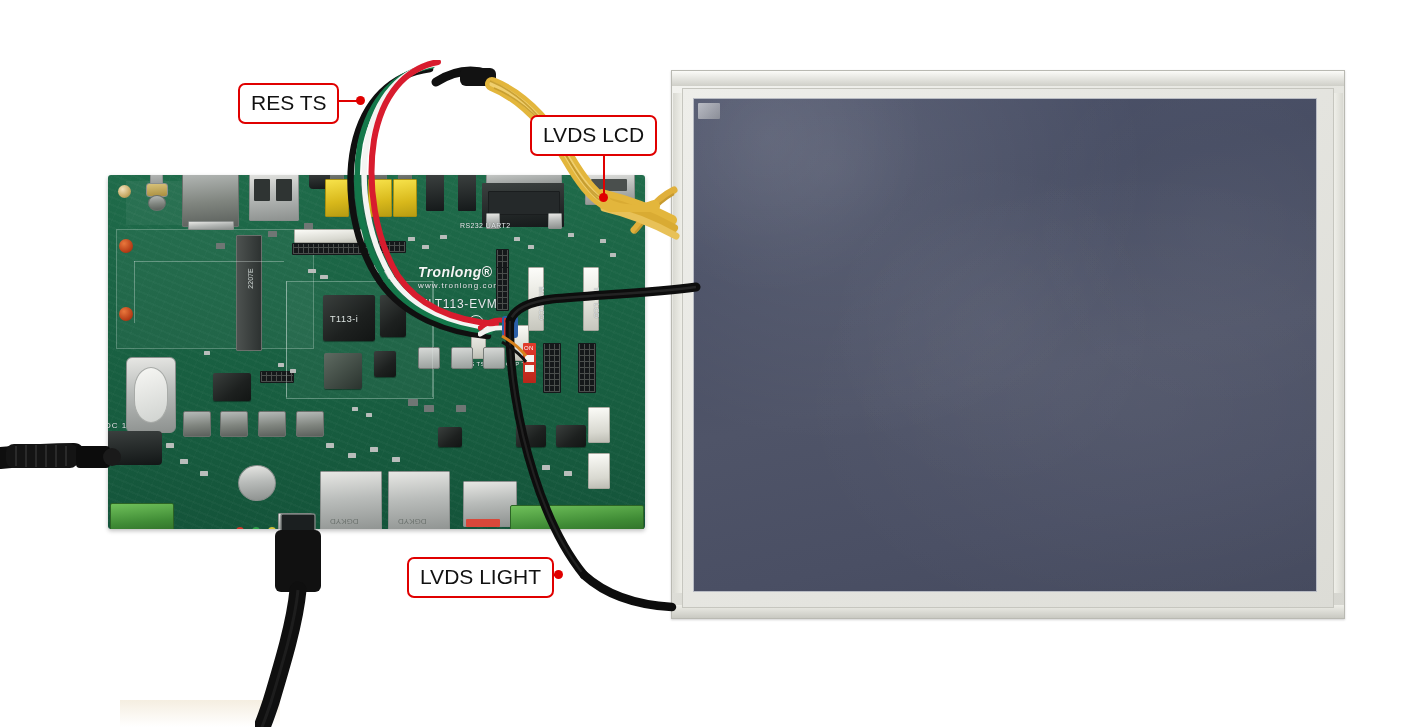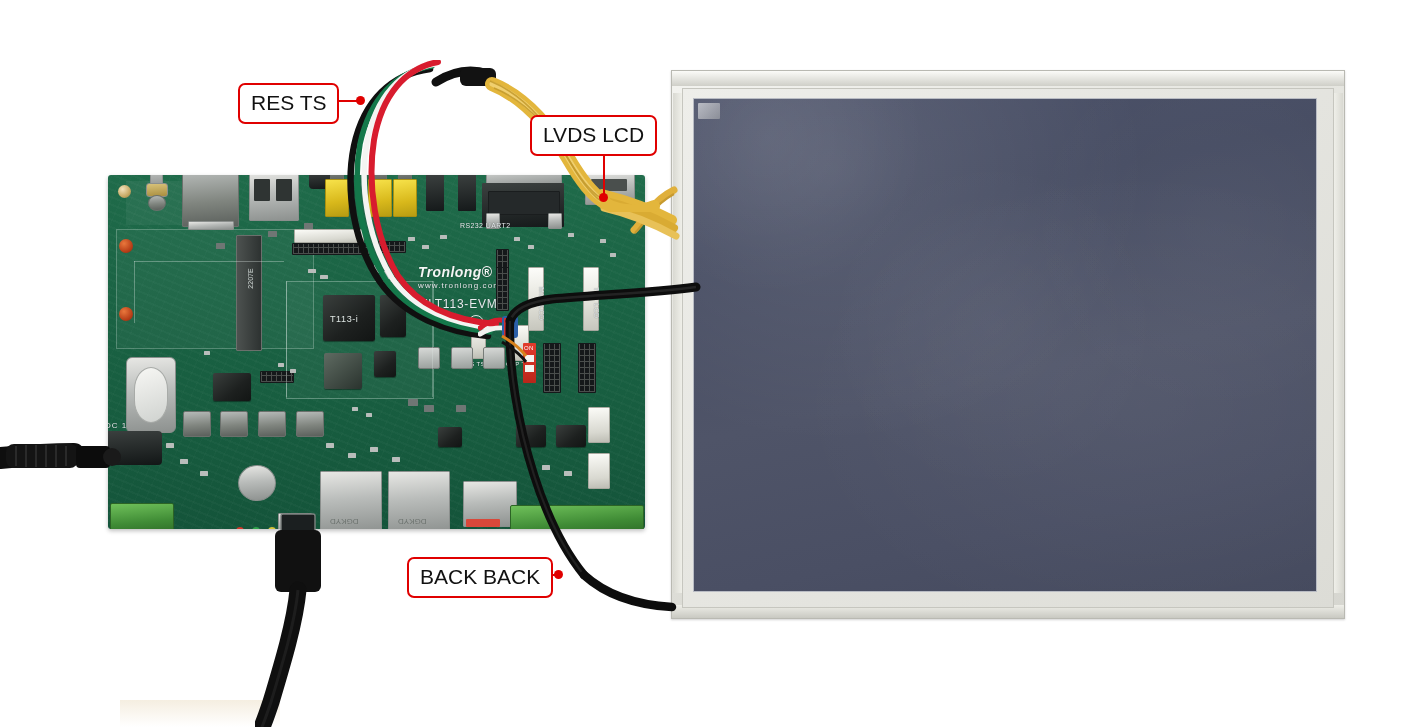--- a/index.html
+++ b/index.html
@@ -363,17 +363,17 @@
        background:linear-gradient(180deg,rgba(226,206,168,.35),rgba(255,255,255,0));"></div>
 
   <div class="callout" style="left:238px;top:83px;">RES TS</div>
   <div class="lead lead-h" style="left:326px;top:100px;width:36px;"></div>
   <div class="dot" style="left:356px;top:96px;"></div>
 
   <div class="callout" style="left:530px;top:83px;margin-top:32px;">LVDS LCD</div>
   <div class="lead lead-v" style="left:603px;top:119px;height:82px;"></div>
   <div class="dot" style="left:599px;top:193px;"></div>
 
-  <div class="callout" style="left:407px;top:557px;">BACK BACK</div>
+  <div class="callout" style="left:407px;top:557px;">LVDS LIGHT</div>
   <div class="lead lead-h" style="left:528px;top:574px;width:32px;"></div>
   <div class="dot" style="left:554px;top:570px;"></div>
 
 </div>
 
 </body></html>

